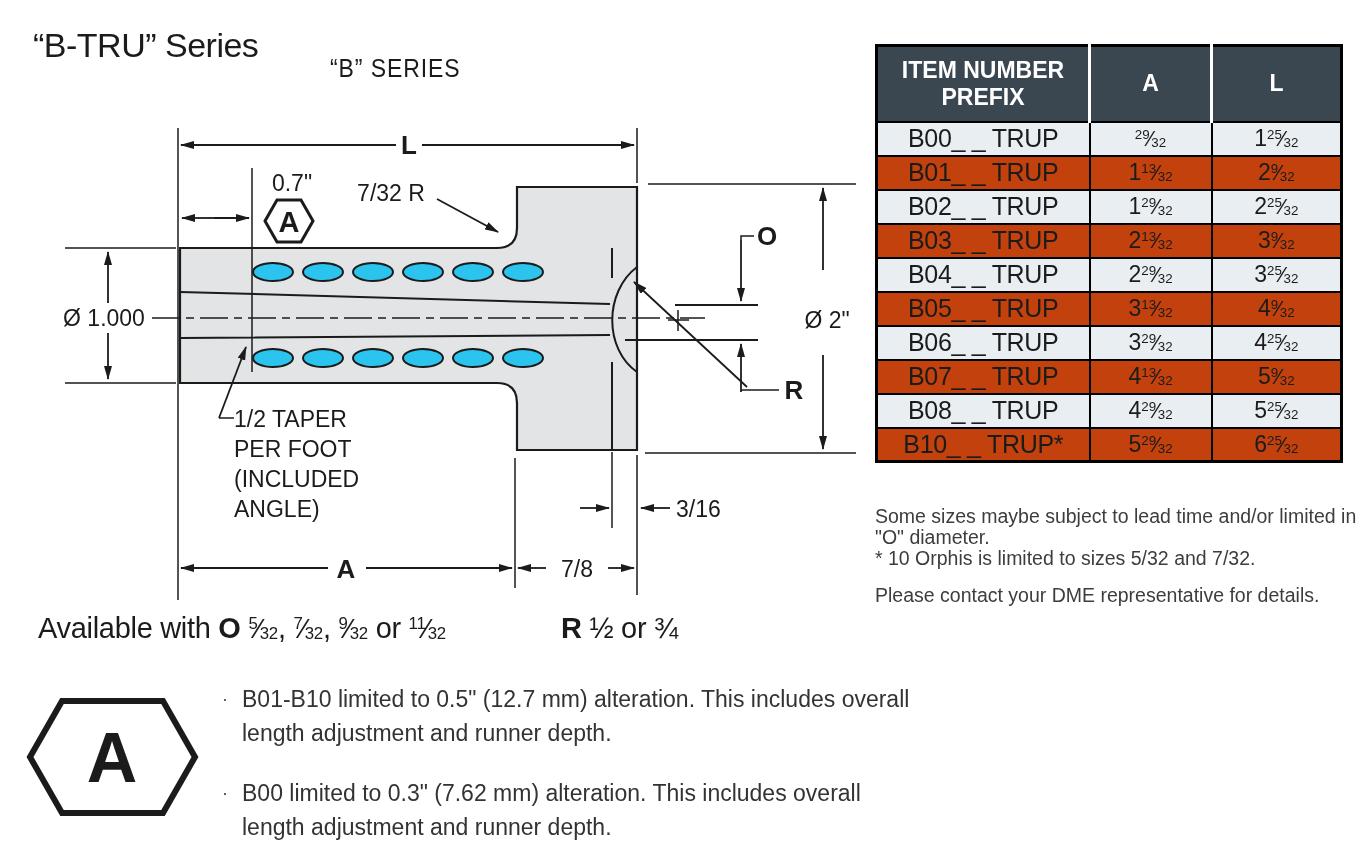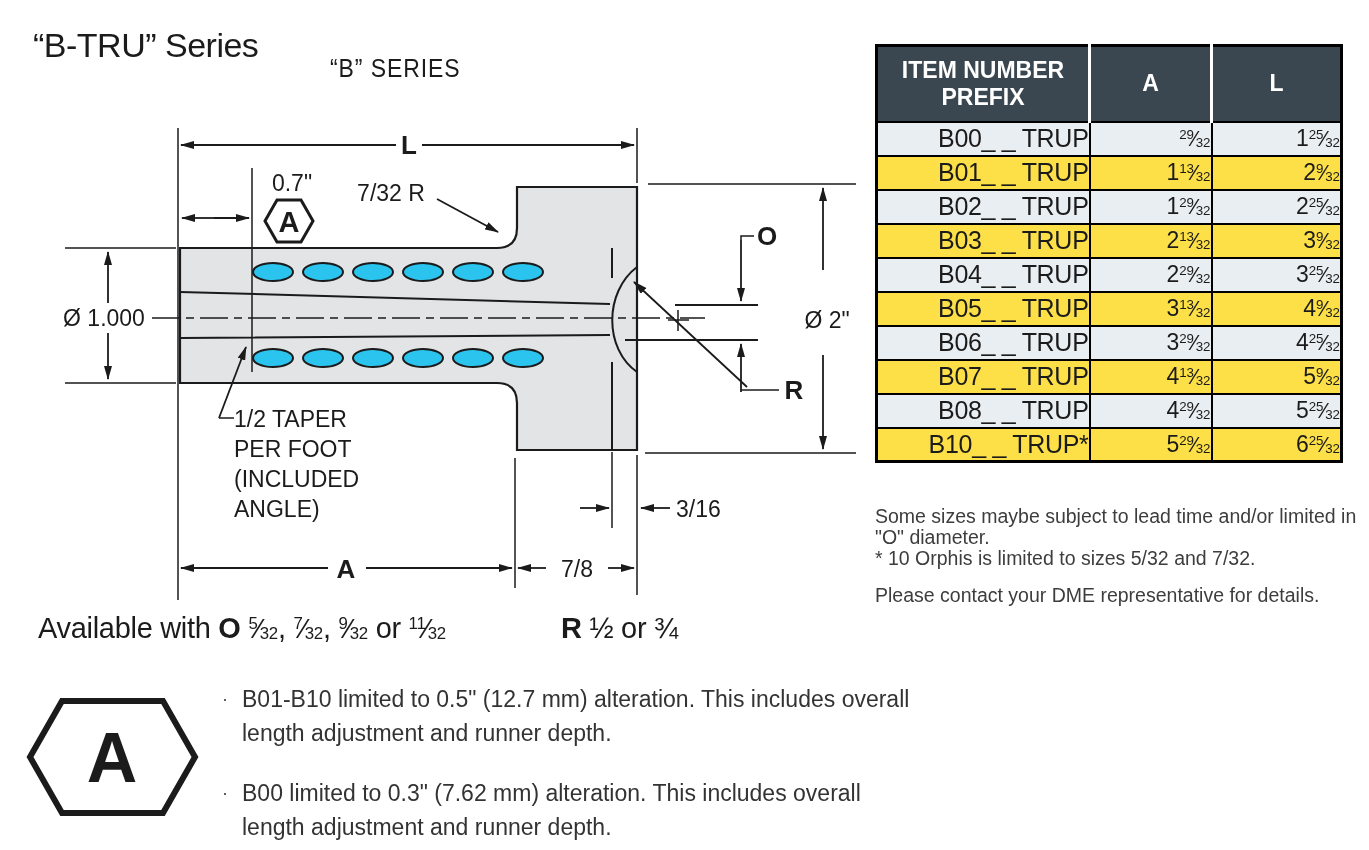--- a/index.html
+++ b/index.html
@@ -35,25 +35,25 @@
 
   
   .frac{white-space:nowrap}
   .frac .w{letter-spacing:0}
   .frac sup{font-size:.58em;vertical-align:.52em}
   .frac sub{font-size:.58em;vertical-align:-.05em}
   .frac .sl{font-size:.95em;margin:0 -1px}
 
   
   .dim-table{left:875px;top:44px;border-collapse:collapse;table-layout:fixed;
-    border:3px solid #000;background:#fde047}
+    border:3px solid #000;background:#c2410c}
   .dim-table th{background:var(--table-header-bg);color:#fff;font-size:23px;
     font-weight:700;line-height:27px;vertical-align:middle;height:76px;padding:0 6px}
   .dim-table th + th{border-left:3px solid #fff}
-  .dim-table td{height:34px;text-align:right;vertical-align:middle;
+  .dim-table td{height:34px;text-align:center;vertical-align:middle;
     border-top:2.5px solid #000;font-size:23px}
   .dim-table td + td{border-left:2.5px solid #000}
   .dim-table td.prefix{font-size:25px;font-weight:500;letter-spacing:-.3px}
   .dim-table tbody tr:nth-child(odd){background:var(--table-row-alt)}
 
   
   .table-notes{left:875px;top:506px;width:482px;font-size:19.5px;line-height:21px;color:#3d3d3d}
   .table-notes p.spaced{margin-top:16px}
 
   

